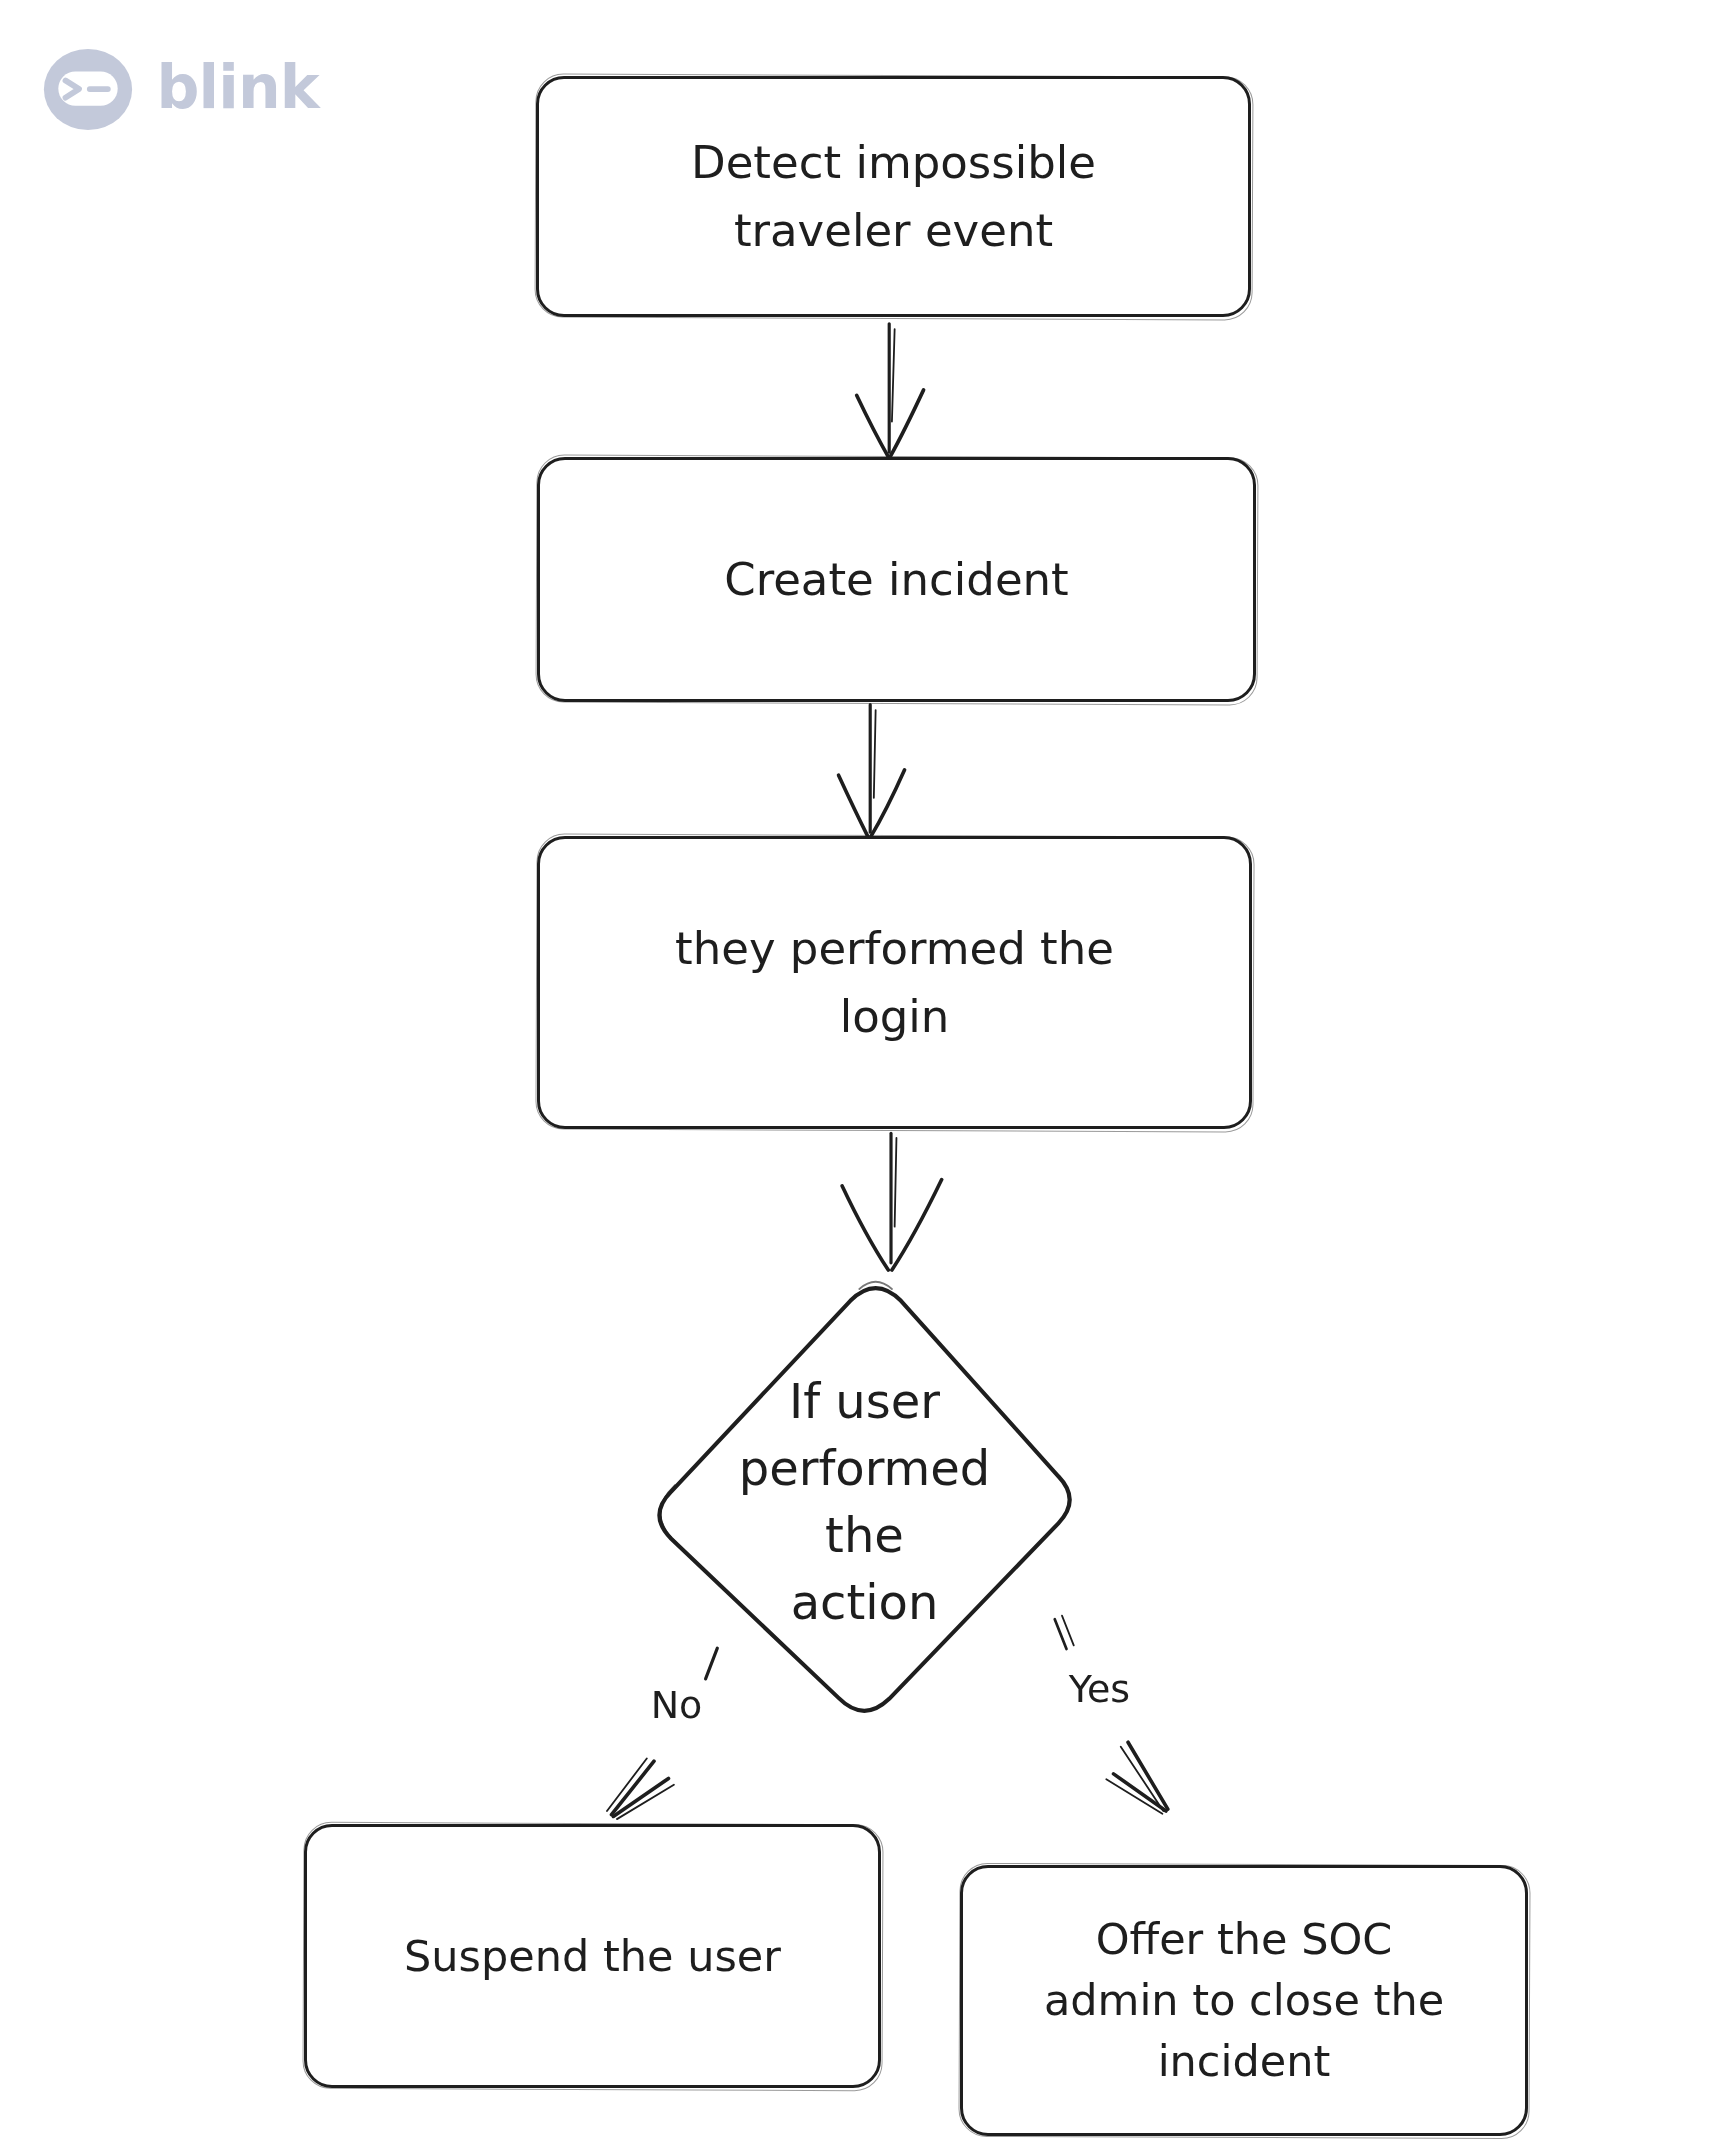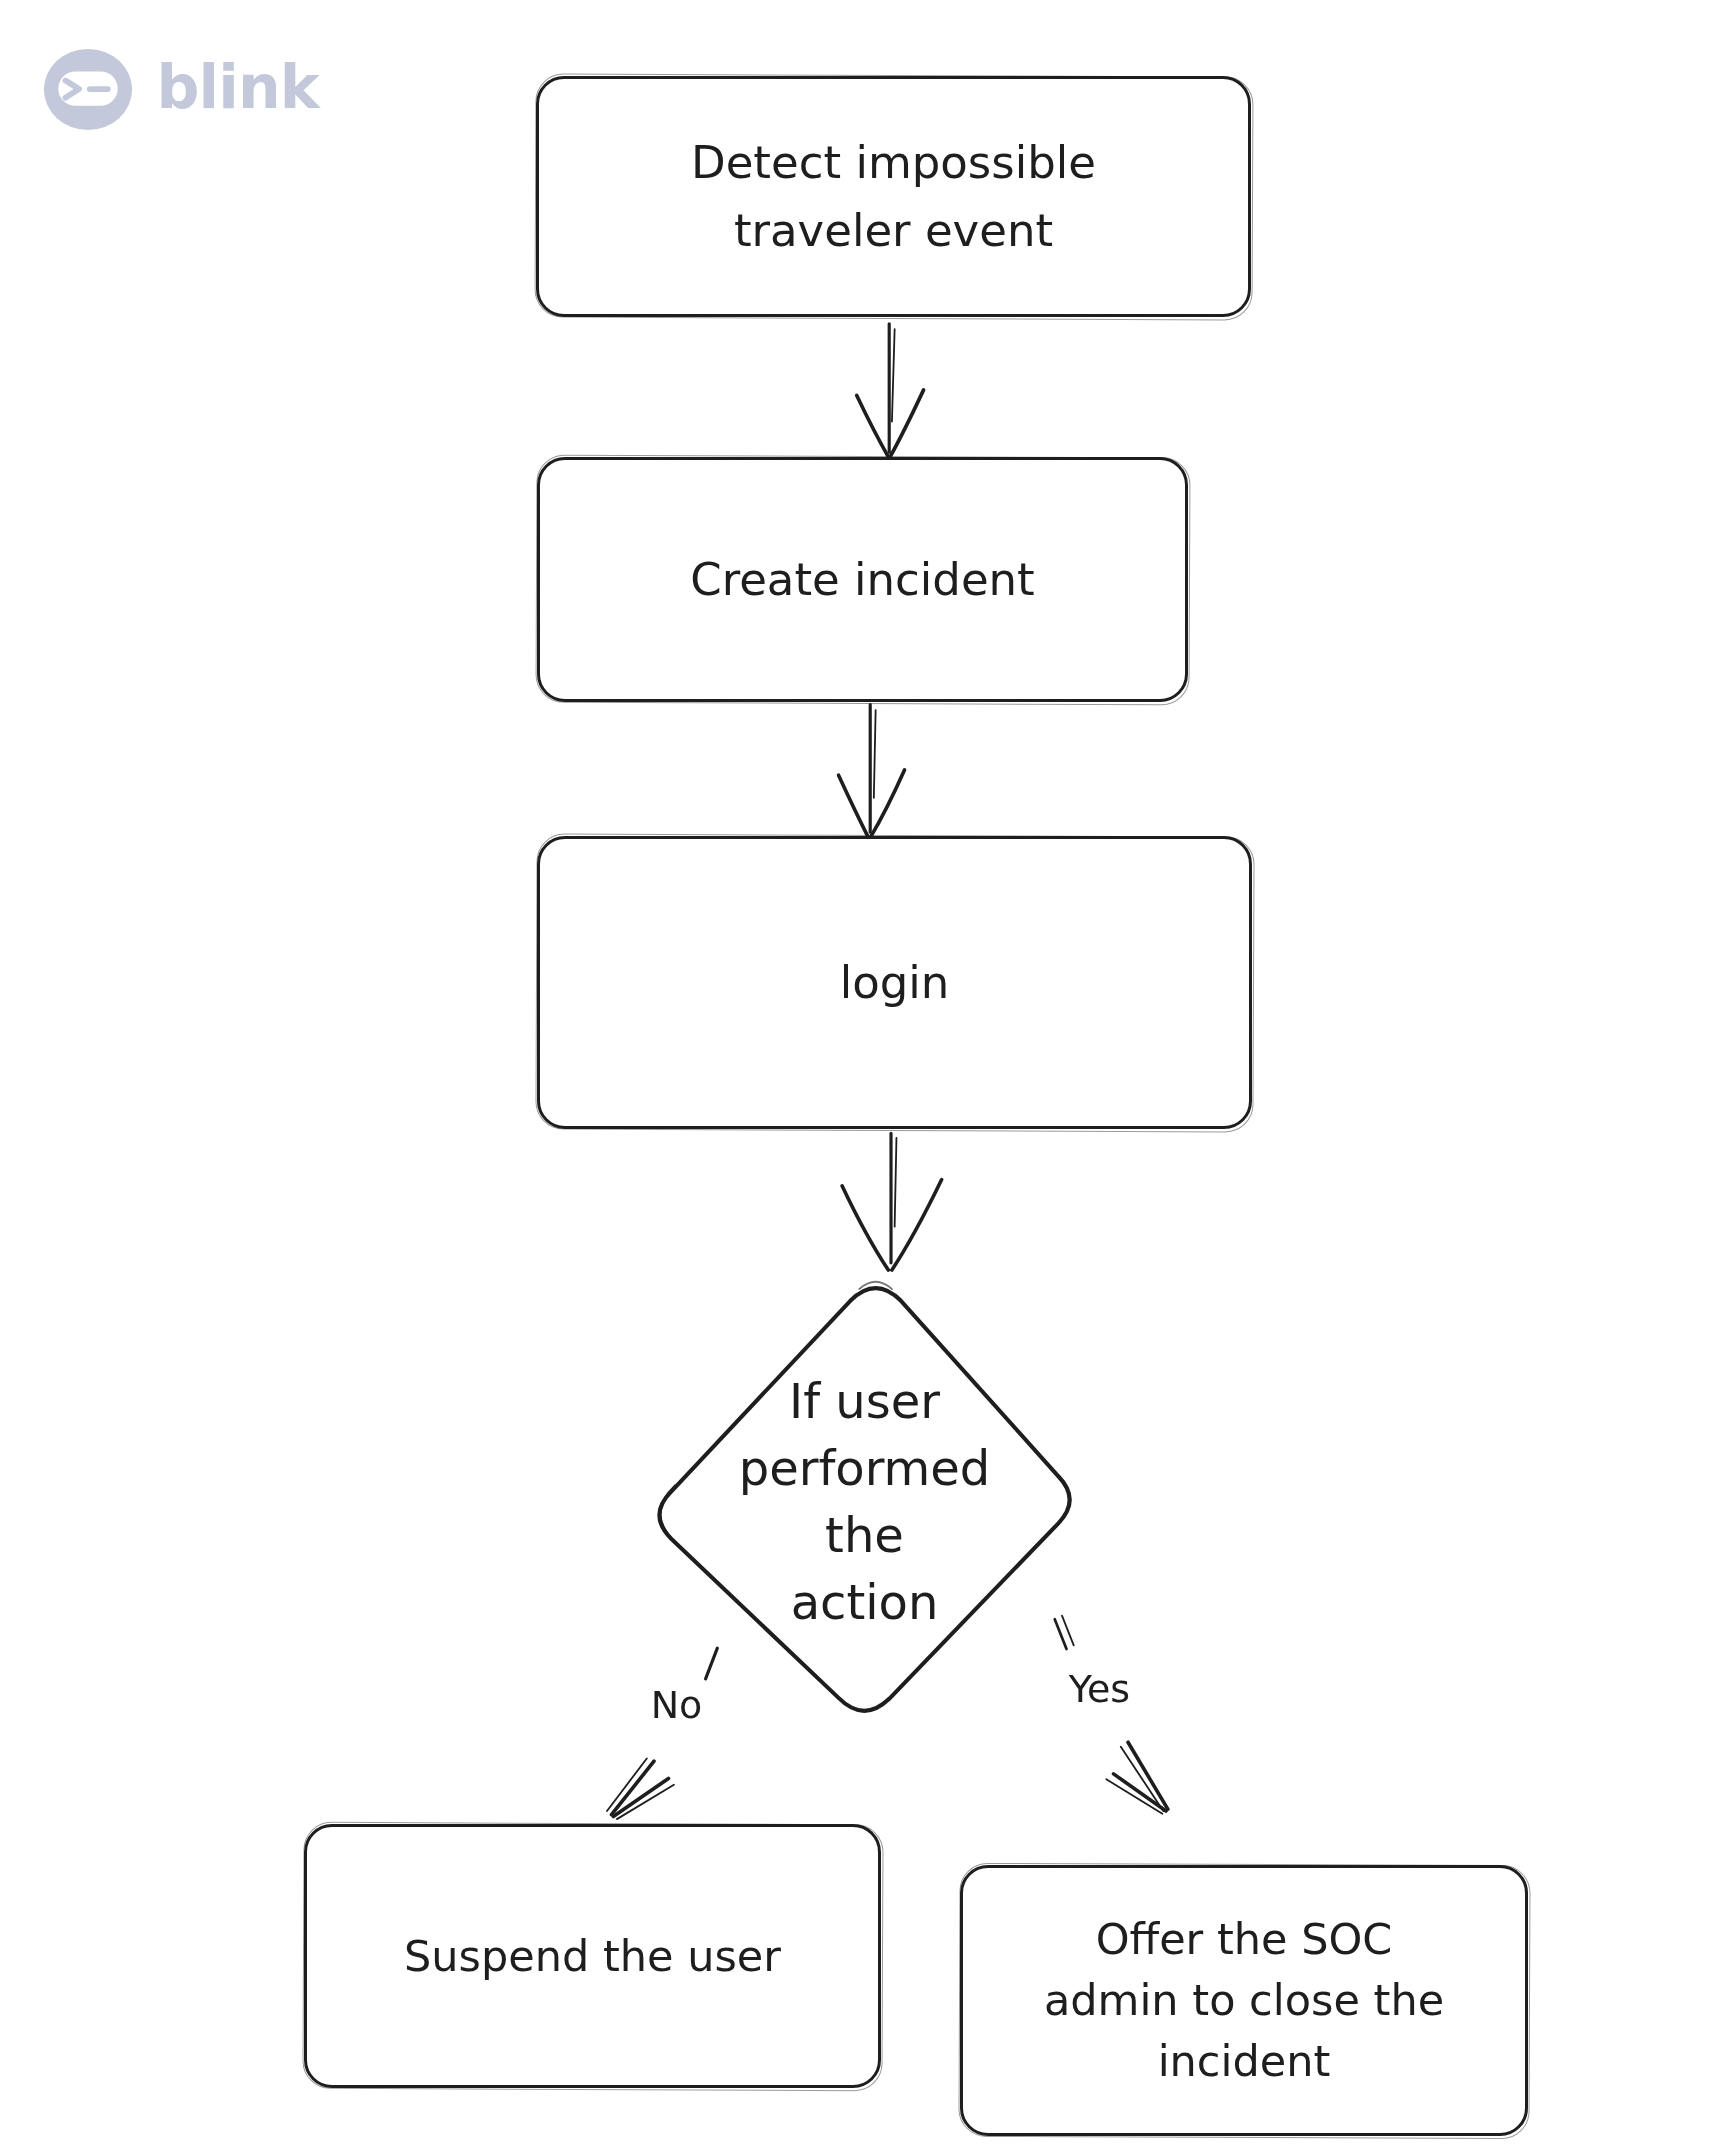--- a/index.html
+++ b/index.html
@@ -13,21 +13,21 @@
 
   
   .node{position:absolute;border:3.6px solid var(--ink,#1e1e1e);border-radius:28px;background:var(--bg,#ffffff);
         display:flex;flex-direction:column;align-items:center;justify-content:center;text-align:center;
         font-size:45px;line-height:1.5;color:var(--ink,#1e1e1e);box-sizing:border-box;}
   .node::before{content:"";position:absolute;inset:-4.5px;border:1.8px solid var(--ink,#1e1e1e);
         border-radius:inherit;transform:rotate(.25deg);opacity:.45;pointer-events:none;}
   .node span{display:block;}
 
   #node-detect {left:536px;top:76px;  width:715px;height:241px;}
-  #node-create {left:537px;top:457px; width:651px;height:245px;}
+  #node-create {left:537px;top:457px; width:719px;height:245px;}
   #node-ask    {left:537px;top:836px; width:715px;height:293px;}
   #node-suspend{left:304px;top:1824px;width:577px;height:264px;font-size:43px;}
   #node-offer  {left:960px;top:1818px;width:568px;height:271px;font-size:43px;line-height:1.42;margin-top:47px;}
 
   .diamond-label{position:absolute;left:688px;top:1312px;width:353px;height:380px;
         display:flex;flex-direction:column;justify-content:center;text-align:center;
         font-size:48px;line-height:1.4;color:var(--ink,#1e1e1e);}
   .diamond-label span{display:block;}
 
   .edge-label{position:absolute;font-size:38px;color:var(--ink,#1e1e1e);text-align:center;}
@@ -103,20 +103,21 @@
   <div class="node" id="node-detect">
     <span>Detect impossible</span>
     <span>traveler event</span>
   </div>
 
   <div class="node" id="node-create">
     <span>Create incident</span>
   </div>
 
   <div class="node" id="node-ask">
+    <span>they performed the</span>
     <span>login</span>
   </div>
 
   <div class="diamond-label">
     <span>If user</span>
     <span>performed</span>
     <span>the</span>
     <span>action</span>
   </div>
 

